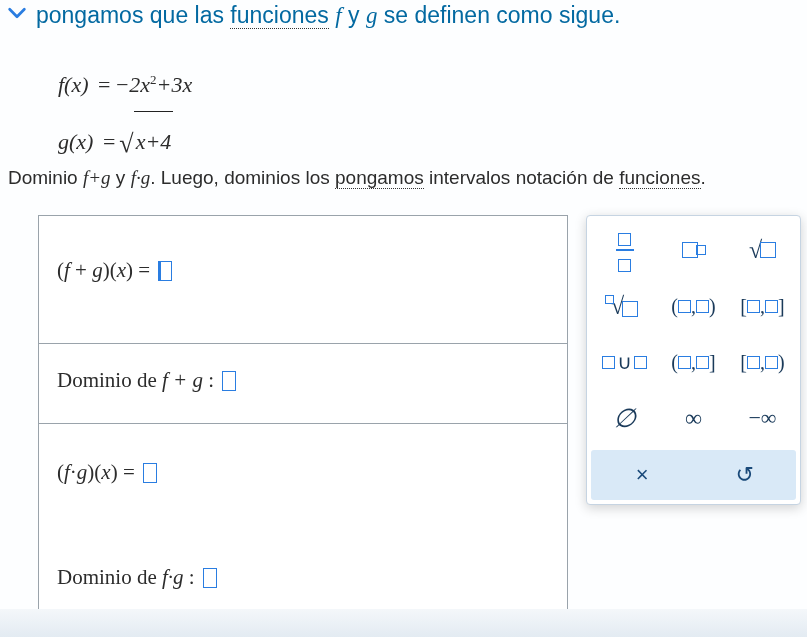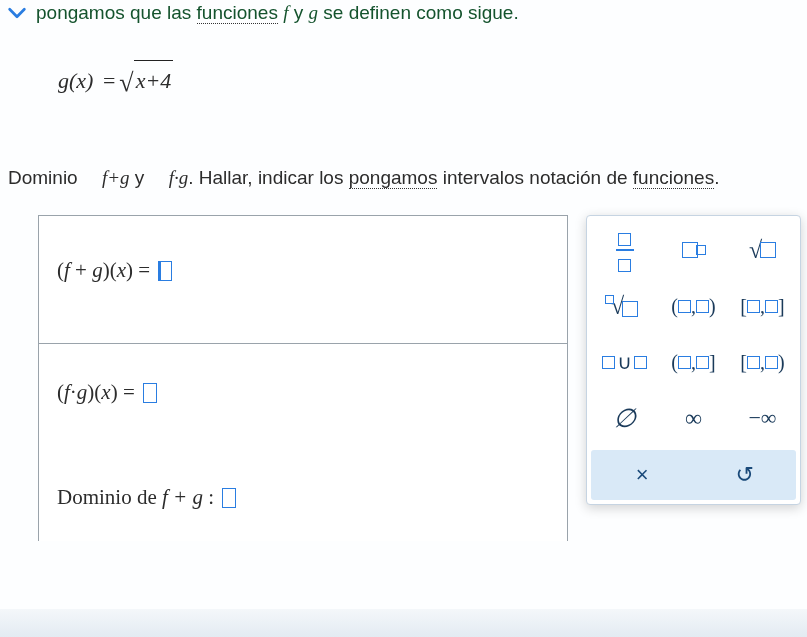--- a/index.html
+++ b/index.html
@@ -21,41 +21,41 @@
     left: 6px;
     top: 2px;
     width: 22px;
     height: 22px;
     color: #2a7de1;
   }
   .prompt-line {
     position: absolute;
     left: 36px;
     top: 2px;
-    font-size: 19px;
-    color: #14532d;
+    font-size: 23px;
+    color: #0369a1;
   }
   .dotted { border-bottom: 1px dotted #333; }
   .italic { font-style: italic; font-family: 'Times New Roman', serif; }
-  .serif { font-family: 'Times New Roman', serif; margin-left: 19px; }
+  .serif { font-family: 'Times New Roman', serif; }
   .formulas {
     position: absolute;
     left: 58px;
     top: 60px;
     font-family: 'Times New Roman', serif;
     font-style: italic;
     font-size: 22px;
     line-height: 40px;
   }
   .formulas .row { margin-bottom: 6px; white-space: nowrap; }
   .sup { font-size: 13px; vertical-align: super; font-style: normal;}
   .sqrt-bar {
     border-top: 1.5px solid #222;
     display: inline-block;
-    padding: 0 2px;
+    padding: 10px 2px;
   }
   .instruction {
     position: absolute;
     left: 8px;
     top: 167px;
     font-size: 19px;
   }
 
   .answer-table {
     position: absolute;
@@ -152,45 +152,55 @@
         <path d="M4 8 L12 16 L20 8" fill="none" stroke="#2a7de1" stroke-width="3" stroke-linecap="round" stroke-linejoin="round"></path>
       </svg>
   </div>
 
   <div class="prompt-line">
     <span>pongamos que las </span><span class="dotted">funciones</span><span> <span class="italic">f</span> y <span class="italic">g</span> se definen como sigue.</span>
   </div>
 
   <div class="formulas">
     <div class="row">
+      <span>f(x)</span>
+      <span style="font-style:normal;padding:0 4px">=</span><span>−2x</span><span class="sup">2</span><span>+3x</span>
+    </div>
+    <div class="row">
       <span>g(x)</span>
       <span style="font-style:normal;padding:0 4px">=</span><span style="font-style:normal;font-size:26px;vertical-align:-3px">√</span><span class="sqrt-bar">x+4</span>
     </div>
   </div>
 
   <div class="instruction">
-    <span>Dominio </span><span class="serif italic">f+g</span><span> y </span><span class="serif italic">f·g</span><span>. Hallar, indicar los </span><span class="dotted">pongamos</span><span> intervalos notación de </span><span class="dotted">funciones</span><span>.</span>
+    <span>Dominio </span><span class="serif italic">f+g</span><span> y </span><span class="serif italic">f·g</span><span>. Luego, dominios los </span><span class="dotted">pongamos</span><span> intervalos notación de </span><span class="dotted">funciones</span><span>.</span>
   </div>
 
   <div class="answer-table">
     <div class="answer-cell" style="padding-top:42px;padding-bottom:60px">
       <span class="expr">
         (<span class="italic">f</span> + <span class="italic">g</span>)(<span class="italic">x</span>) =
       </span>
       <span class="placeholder-box cursor"></span>
     </div>
+    <div class="answer-cell domrow">
+      <span class="expr">
+        <span>Dominio de </span><span class="italic">f + g</span><span> : </span>
+      </span>
+      <span class="placeholder-box"></span>
+    </div>
     <div class="answer-cell" style="padding-top:36px;padding-bottom:56px;border-bottom:none">
       <span class="expr">
         (<span class="italic">f</span>·<span class="italic">g</span>)(<span class="italic">x</span>) =
       </span>
       <span class="placeholder-box"></span>
     </div>
-    <div class="answer-cell domrow">
-      <span class="expr">
-        <span>Dominio de </span><span class="italic">f + g</span><span> : </span>
+    <div class="answer-cell domrow" style="border-bottom:none">
+      <span class="expr">
+        <span>Dominio de </span><span class="italic">f·g</span><span> : </span>
       </span>
       <span class="placeholder-box"></span>
     </div>
   </div>
 
   <div class="keypad">
     <div class="kp-grid">
 
       <div class="kp-btn">
         <span class="frac">

